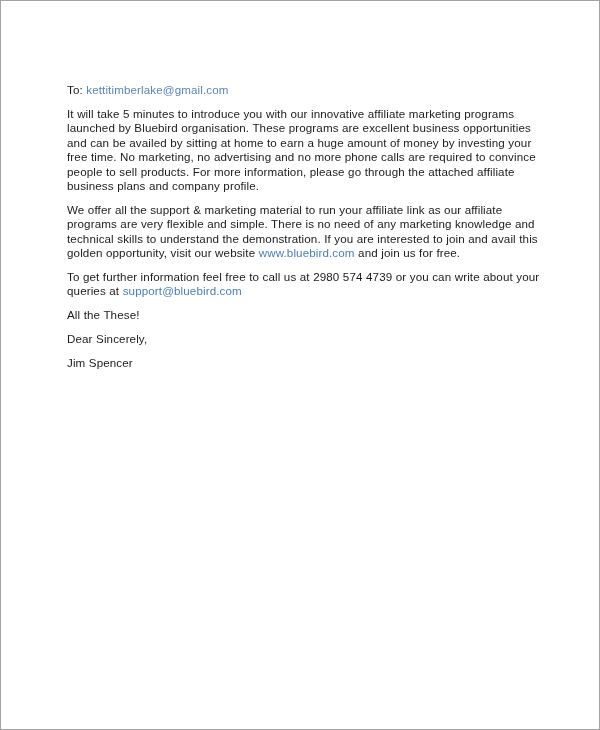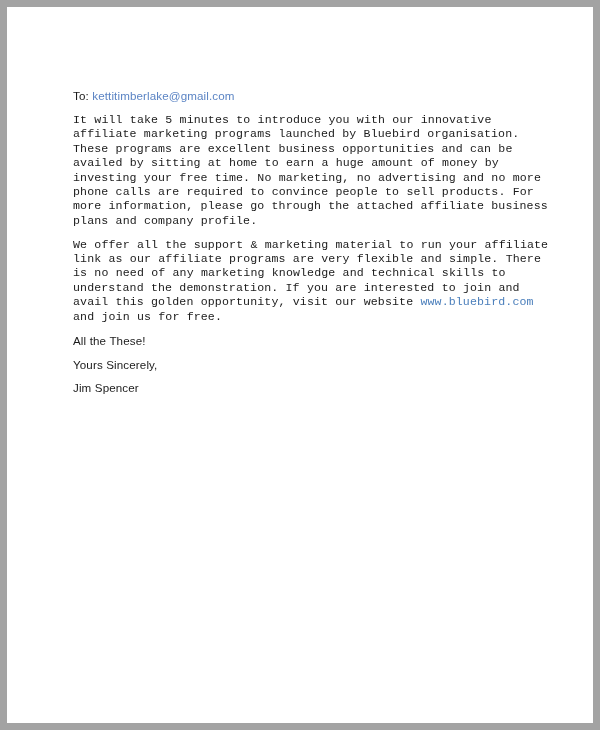--- a/index.html
+++ b/index.html
@@ -7,21 +7,21 @@
     padding: 0;
     background: #ffffff;
   }
 
   .page {
     position: relative;
     width: 600px;
     height: 730px;
     box-sizing: border-box;
     background: #ffffff;
-    border: 7px solid #a3a3a3;
+    border: 1px solid #a3a3a3;
     overflow: hidden;
     font-family: "Liberation Sans", sans-serif;
   }
 
   .letter-body {
     position: absolute;
     left: 66px;
     top: 82px;
     width: 480px;
   }
@@ -40,21 +40,20 @@
   .to-line {
     margin-bottom: 9.5px;
   }
 
   .salutation {
     margin-bottom: 9.5px;
   }
 
   .para {
     margin-bottom: 9.5px;
-    font-family: Liberation Mono, monospace;
   }
 
   .closing-line {
     margin-bottom: 9.5px;
   }
 
   .closing-line.last {
     margin-bottom: 3px;
   }
 
@@ -81,22 +80,23 @@
 
   <div class="letter-body">
 
     <div class="line to-line"><span class="to-label">To:</span> <a class="link-muted" href="#">kettitimberlake@gmail.com</a></div>
 
 
     <p class="para"><span>It will take 5 minutes to introduce you with our innovative affiliate marketing programs launched by Bluebird organisation. These programs are excellent business opportunities and can be availed by sitting at home to earn a huge amount of money by investing your free time. No marketing, no advertising and no more phone calls are required to convince people to sell products. For more information, please go through the attached affiliate business plans and company profile.</span></p>
 
     <p class="para"><span>We offer all the support &amp; marketing material to run your affiliate link as our affiliate programs are very flexible and simple. There is no need of any marketing knowledge and technical skills to understand the demonstration. If you are interested to join and avail this golden opportunity, visit our website </span><a class="link" href="#">www.bluebird.com</a><span> and join us for free.</span></p>
 
+    <p class="para"><span>To get further information feel free to call us at 2980 574 4739 or you can write about your queries at </span><a class="link" href="#">support@bluebird.com</a></p>
 
     <div class="line closing-line">All the These!</div>
 
-    <div class="line closing-line">Yours Sincerely,</div>
+    <div class="line closing-line">Dear Sincerely,</div>
 
     <div class="line closing-line last">Jim Spencer</div>
 
   </div>
 
 </div>
 
 </body></html>

